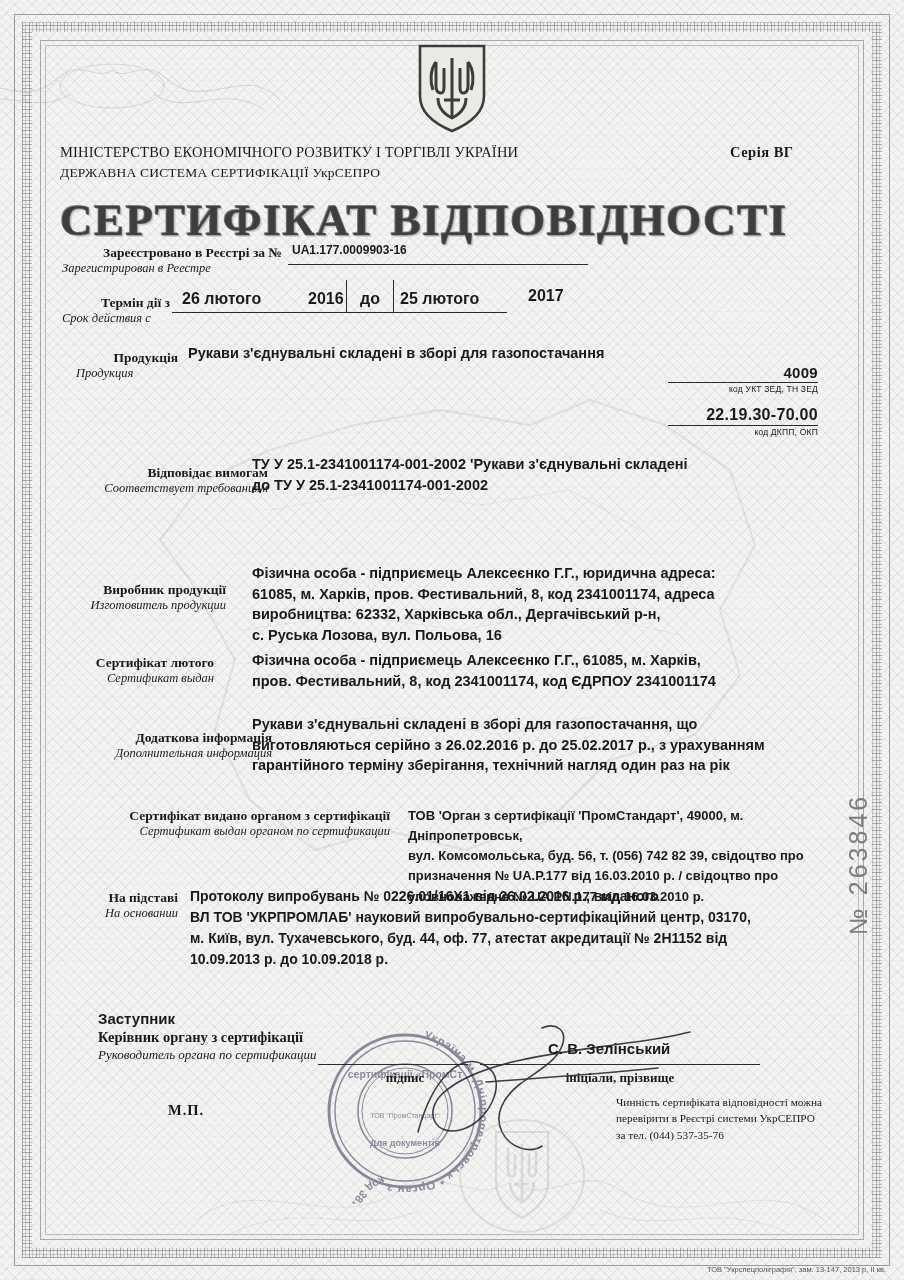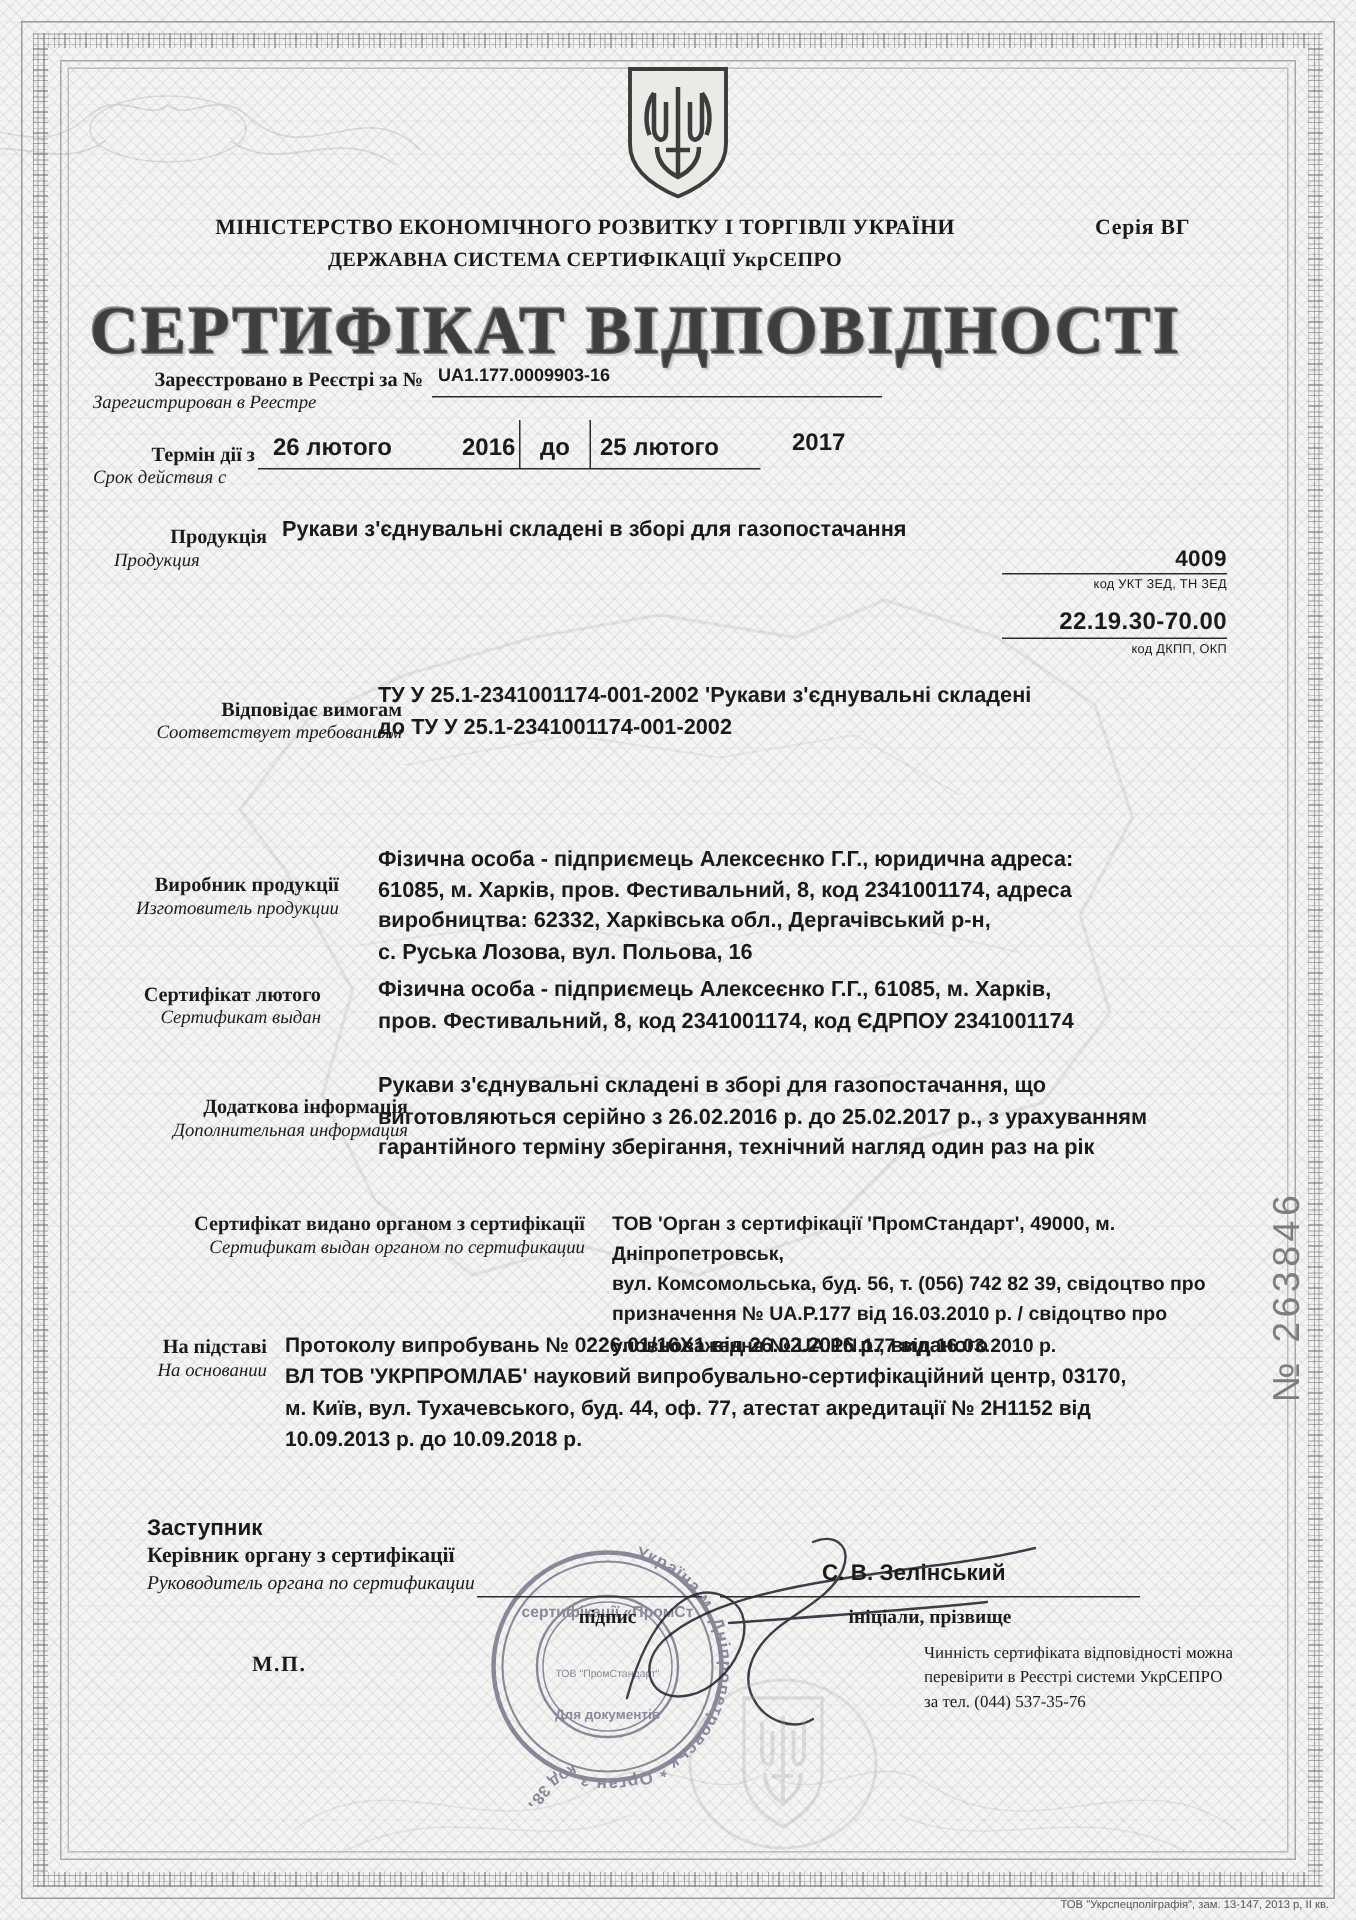--- a/index.html
+++ b/index.html
@@ -88,23 +88,23 @@
     position: absolute;
     left: -120px; top: 22px;
     width: 344px; height: 70px;
     opacity: .30;
   }
 
   .ministry {
     position: absolute;
     left: 0; top: 112px;
     width: 660px;
-    text-align: center;
+    text-align: left;
     font-size: 14.5px;
-    font-weight: bold;
+    font-weight: normal;
     letter-spacing: .2px;
     line-height: 1.45;
   }
   .ministry .l2 { font-size: 13.5px; }
 
   .seria {
     position: absolute;
     left: 670px; top: 114px;
     font-size: 14.5px;
     font-weight: bold;

